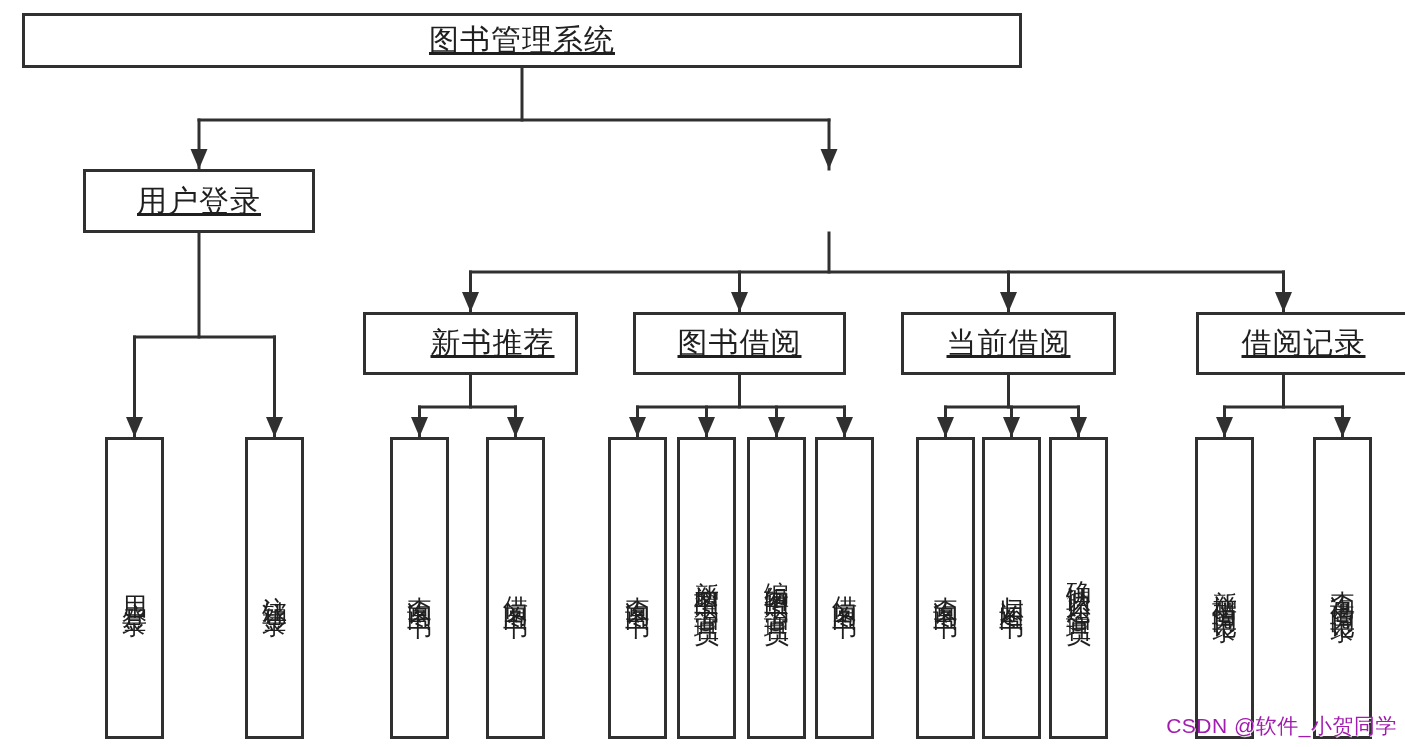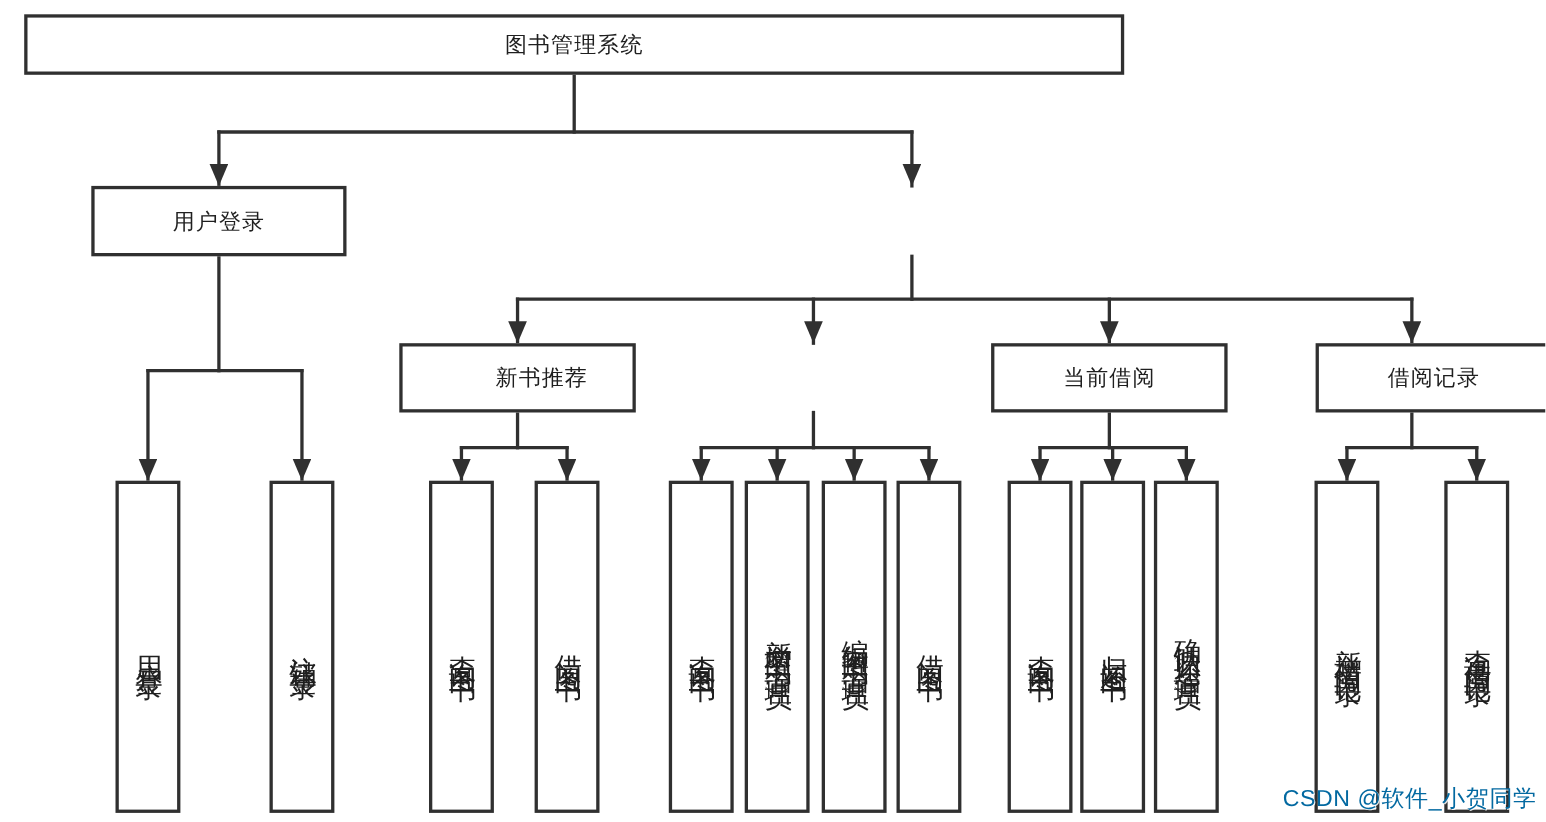--- a/index.html
+++ b/index.html
@@ -11,24 +11,25 @@
     color:#1f1f1f;
     overflow:hidden;
   }
   svg.wires{position:absolute;left:0;top:0;z-index:1;}
   .node{
     position:absolute;
     background:#ffffff;
     border:3px solid #303030;
     box-sizing:border-box;
     display:flex;align-items:center;justify-content:center;
-    font-size:20px;
+    font-size:30px;
     letter-spacing:1px;
     color:#1f1f1f;
     z-index:2;
+    text-decoration:underline;
   }
   .vbox{
     position:absolute;
     background:#ffffff;
     border:3px solid #303030;
     box-sizing:border-box;
     width:59px;top:437px;height:302px;
     display:flex;align-items:center;justify-content:center;
     writing-mode:vertical-rl;
     text-orientation:mixed;
@@ -59,21 +60,21 @@
   #l-bb-borrow{left:815px;}
   #l-cb-query{left:916px;}
   #l-cb-return{left:982px;}
   #l-cb-confirm{left:1049px;}
   #l-br-add{left:1195px;}
   #l-br-query{left:1313px;}
   .watermark{
     position:absolute;
     right:8px;top:712px;
     font-size:21px;
-    color:#0369a1;
+    color:#a21caf;
     letter-spacing:0.5px;
     z-index:3;
     text-shadow:1px 1px 0 rgba(255,255,255,0.85);
   }
 </style>
 </head>
 <body>
 
 <div class="canvas">
 
@@ -137,20 +138,21 @@
       <line x1="1224.5" y1="407" x2="1224.5" y2="437" marker-end="url(#arrow)"></line>
       <line x1="1342.5" y1="407" x2="1342.5" y2="437" marker-end="url(#arrow)"></line>
     </g>
   </svg>
 
   <div class="node" id="root-box">图书管理系统</div>
 
   <div class="node" id="n-user-login">用户登录</div>
 
   <div class="node" id="n-new-books">新书推荐</div>
+  <div class="node" id="n-book-borrow">图书借阅</div>
   <div class="node" id="n-current">当前借阅</div>
   <div class="node" id="n-records">借阅记录</div>
 
   <div class="vbox" id="l-user-login">用户登录</div>
   <div class="vbox" id="l-logout">注销登录</div>
 
   <div class="vbox" id="l-nb-query">查询图书</div>
   <div class="vbox" id="l-nb-borrow">借阅图书</div>
 
   <div class="vbox" id="l-bb-query">查询图书</div>

